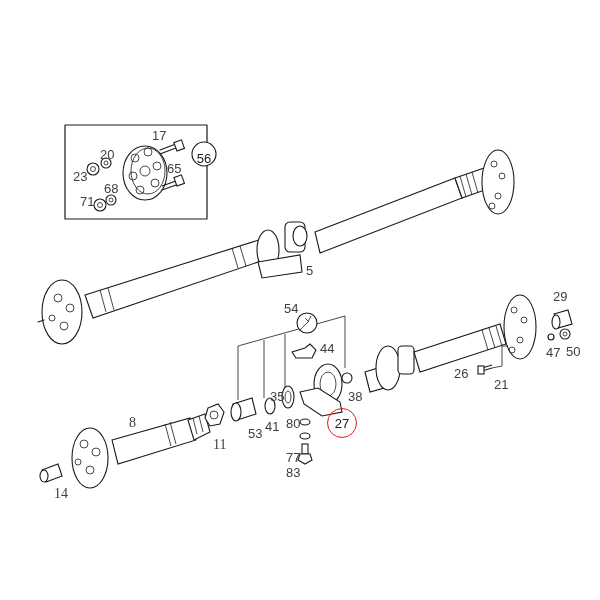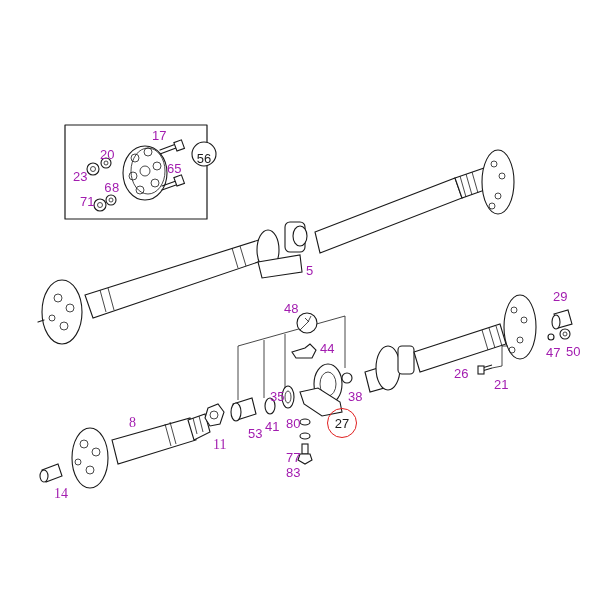--- a/index.html
+++ b/index.html
@@ -2,21 +2,21 @@
 <html><head>
 <meta charset="utf-8">
 <style>
   html, body { margin: 0; padding: 0; background: #ffffff; }
   body { width: 600px; height: 600px; position: relative; overflow: hidden;
          font-family: "Liberation Sans", sans-serif; }
   svg { position: absolute; left: 0; top: 0; }
   .ln { fill: none; stroke: #1a1a1a; stroke-width: 1.2; stroke-linejoin: round; stroke-linecap: round; }
   .lt { fill: #fff; stroke: #1a1a1a; stroke-width: 1.1; }
   .th { fill: none; stroke: #1a1a1a; stroke-width: 0.8; }
-  .lbl { position: absolute; font-size: 13px; color: #a21caf; line-height: 1; white-space: nowrap; }
+  .lbl { position: absolute; font-size: 13px; color: #404040; line-height: 1; white-space: nowrap; }
   .lbl.serif { font-family: "Liberation Serif", serif; font-size: 14px; }
   .circ { position: absolute; border-radius: 50%; display: flex; align-items: center; justify-content: center;
           font-size: 13px; color: #1a1a1a; }
 </style>
 </head>
 <body>
 
 <svg width="600" height="600" viewBox="0 0 600 600">
 
   <g>
@@ -143,26 +143,26 @@
     <path class="lt" d="M482,368 l10,-3 M482,371 l10,-3"></path>
       <rect class="lt" x="478" y="366" width="6" height="8"></rect>
   </g>
 </svg>
 
 <div class="circ" style="left:192px;top:142px;width:24px;height:32px;">56</div>
 <div class="lbl" style="left:152px;top:129px;">17</div>
 <div class="lbl" style="left:100px;top:148px;">20</div>
 <div class="lbl" style="left:73px;top:158px;margin-top:12px;">23</div>
 <div class="lbl" style="left:167px;top:162px;">65</div>
-<div class="lbl" style="left:104px;top:182px;font-family:Liberation Mono, monospace;">68</div>
+<div class="lbl" style="left:104px;top:182px;">68</div>
 <div class="lbl" style="left:80px;top:195px;">71</div>
 
 <div class="lbl" style="left:306px;top:264px;">5</div>
 
-<div class="lbl" style="left:284px;top:302px;">48</div>
+<div class="lbl" style="left:284px;top:302px;">54</div>
 <div class="lbl" style="left:320px;top:342px;">44</div>
 <div class="lbl" style="left:270px;top:374px;margin-top:16px;">35</div>
 <div class="lbl" style="left:348px;top:390px;">38</div>
 <div class="lbl" style="left:265px;top:420px;">41</div>
 <div class="lbl" style="left:248px;top:427px;">53</div>
 <div class="lbl" style="left:286px;top:417px;">80</div>
 <div class="lbl" style="left:286px;top:431px;margin-top:35px;">83</div>
 <div class="lbl" style="left:286px;top:451px;">77</div>
 <div class="circ" style="left:327px;top:408px;width:30px;height:30px;border:1.6px solid #e02020;box-sizing:border-box;">27</div>
 

